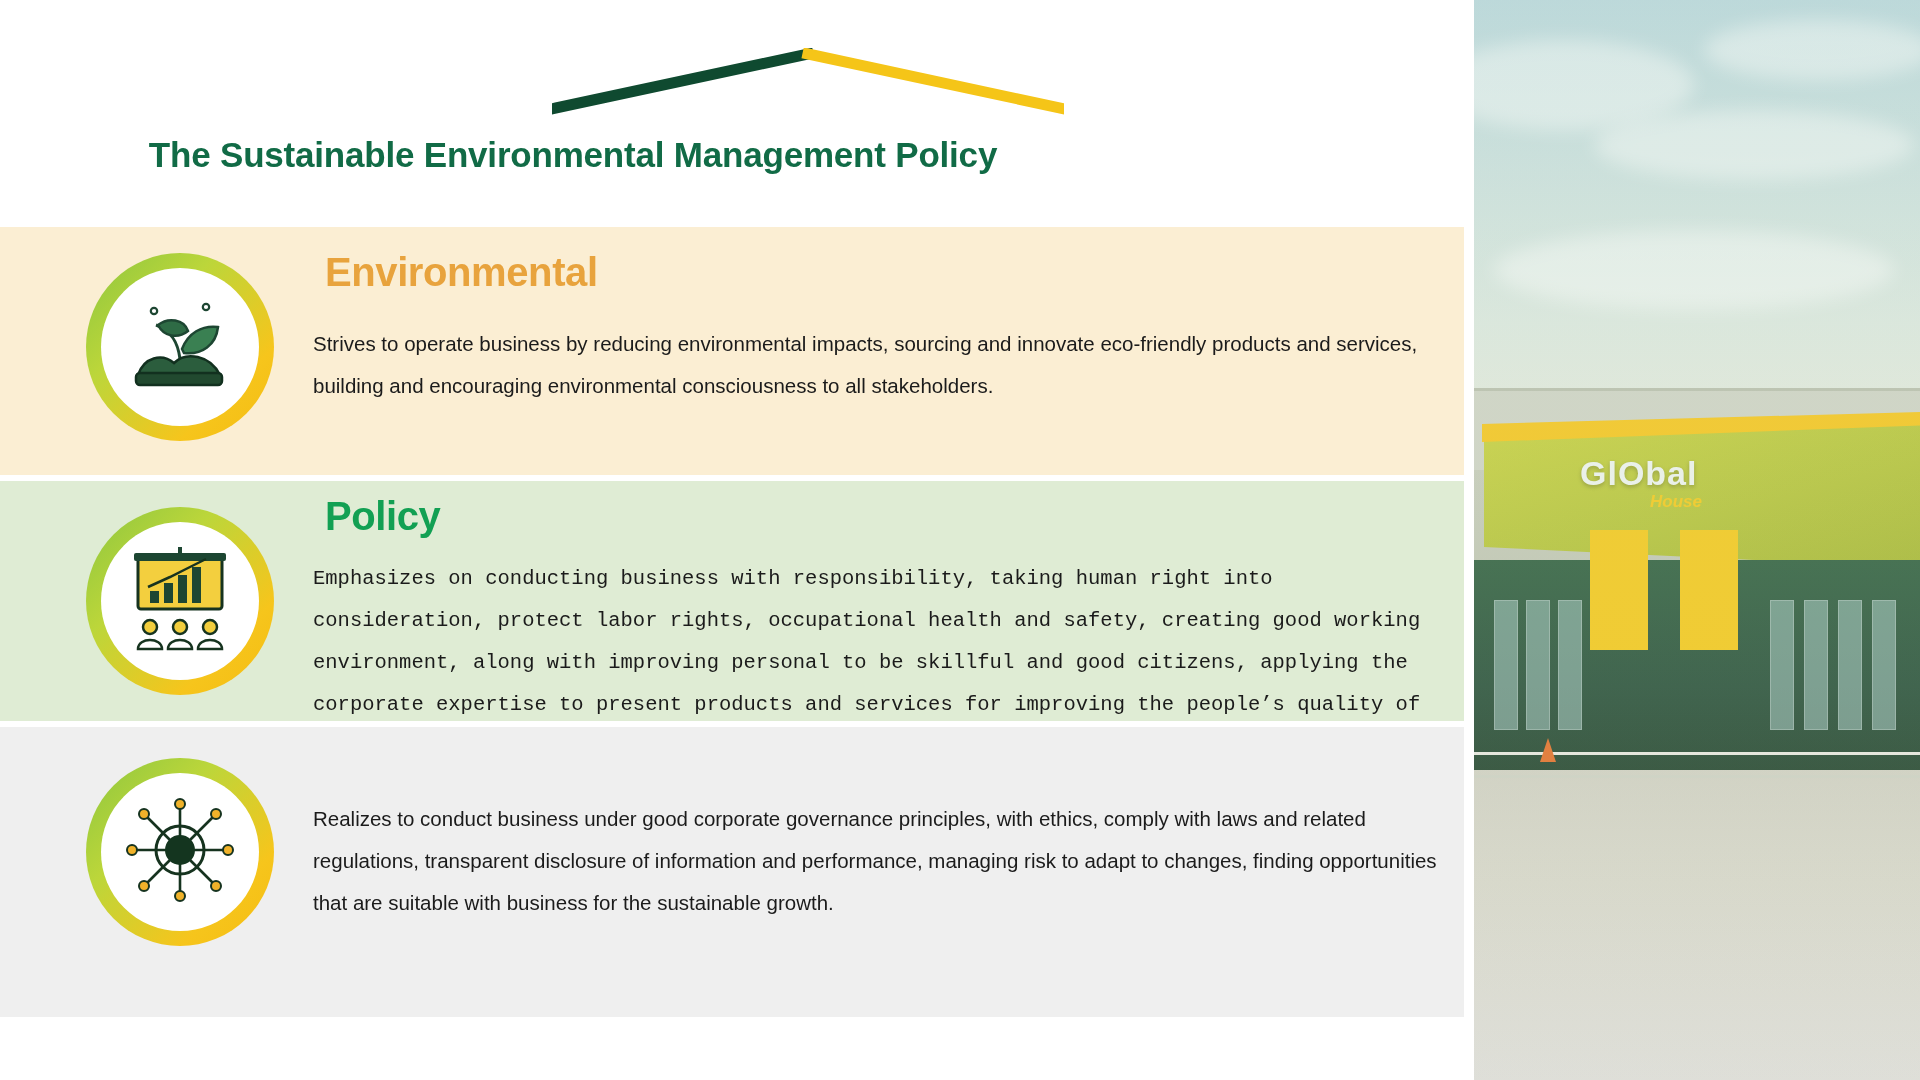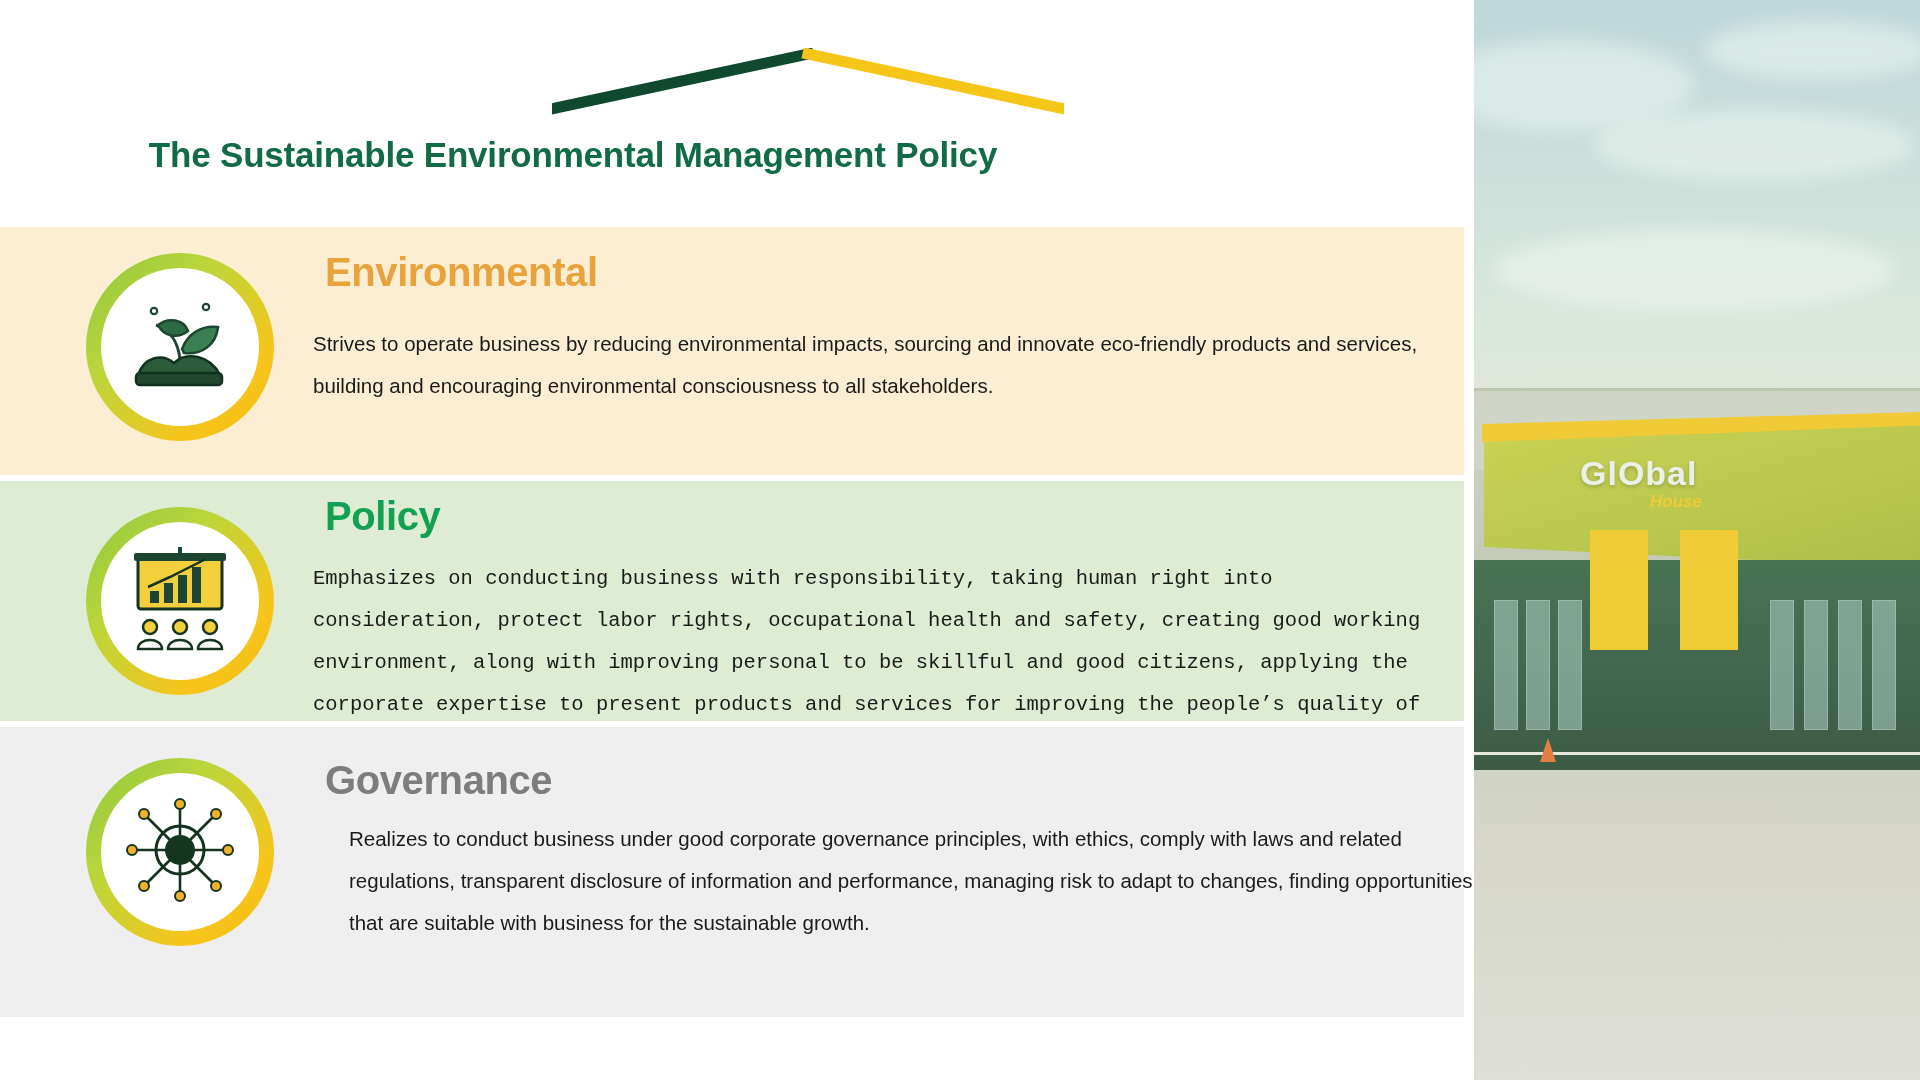--- a/index.html
+++ b/index.html
@@ -91,21 +91,21 @@
   .body {
     position: absolute;
     left: 313px;
     font-size: 20.5px;
     line-height: 42px;
     color: #1b1b1b;
     width: 1125px;
   }
   .body-env { top: 323px; }
   .body-soc { top: 558px; font-family: Liberation Mono, monospace; }
-  .body-gov { top: 818px; margin-left: 36px; }
+  .body-gov { top: 798px; }
 
   
   .photo {
     position: absolute;
     right: 0; top: 0;
     width: 446px; height: 1080px;
     overflow: hidden;
     background: linear-gradient(#bcd9e0 0%, #cfe2e2 28%, #dfe8dd 46%, #e3e4da 60%, #dcdcd2 100%);
   }
   .sky {
@@ -284,21 +284,20 @@
               <circle cx="92" cy="92" r="5"></circle>
               <circle cx="56" cy="10" r="5"></circle>
               <circle cx="56" cy="102" r="5"></circle>
               <circle cx="8" cy="56" r="5"></circle>
               <circle cx="104" cy="56" r="5"></circle>
             </g>
           </svg>
         </span>
       </div>
     </div>
-    <div class="heading heading-gov">Governance</div>
     <div class="body body-gov">Realizes to conduct business under good corporate governance principles, with ethics, comply with laws and related regulations, transparent disclosure of information and performance, managing risk to adapt to changes, finding opportunities that are suitable with business for the sustainable growth.</div>
 
   </div>
 
   <div class="photo">
     <div class="sky"></div>
     <div class="cloud c1"></div>
     <div class="cloud c2"></div>
     <div class="cloud c3"></div>
     <div class="cloud c4"></div>

